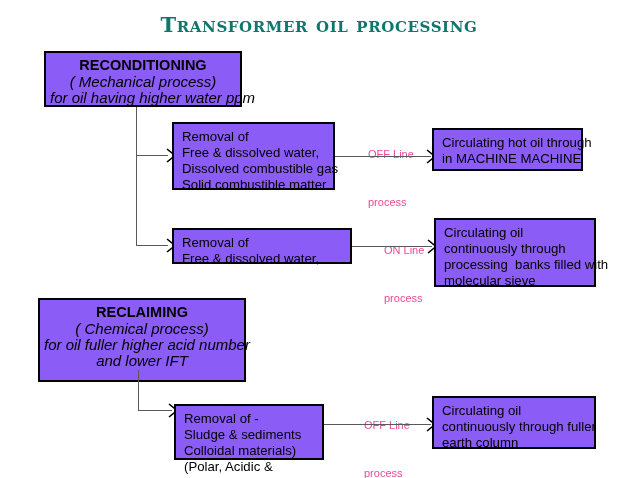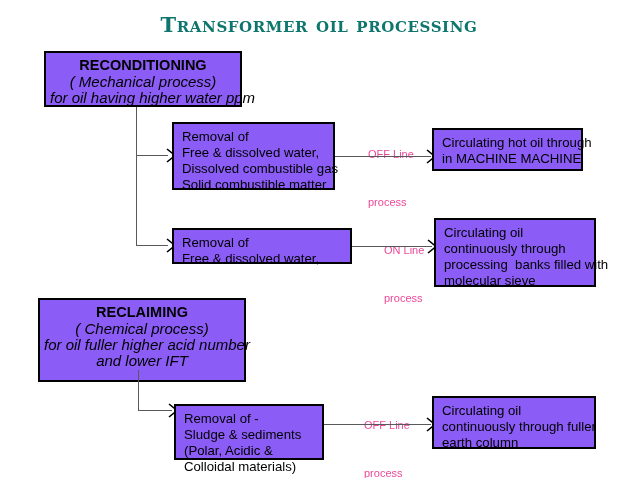--- a/index.html
+++ b/index.html
@@ -193,22 +193,22 @@
   <div class="arrow" style="left:168px; top:403px;">
     <svg width="12" height="15" viewBox="0 0 12 15">
         <path d="M1 1 L9 7.5 L1 14" fill="none" stroke="#000" stroke-width="1.6"></path>
       </svg>
   </div>
 
   <div class="box" style="left:174px; top:384px; width:150px; height:56px;margin-top:20px;">
     <div class="pad">
       <div class="line">Removal of -</div>
       <div class="line">Sludge &amp; sediments</div>
+      <div class="line">Colloidal materials)</div>
       <div class="line">(Polar, Acidic &amp;</div>
-      <div class="line">Colloidal materials)</div>
     </div>
   </div>
 
   <div class="flabel" style="left:348px; top:385px;">
     <div>OFF Line</div>
     <div>process</div>
   </div>
 
   <div class="hline" style="left:324px; top:424px; width:107px;"></div>
   <div class="arrow" style="left:426px; top:417px;">

